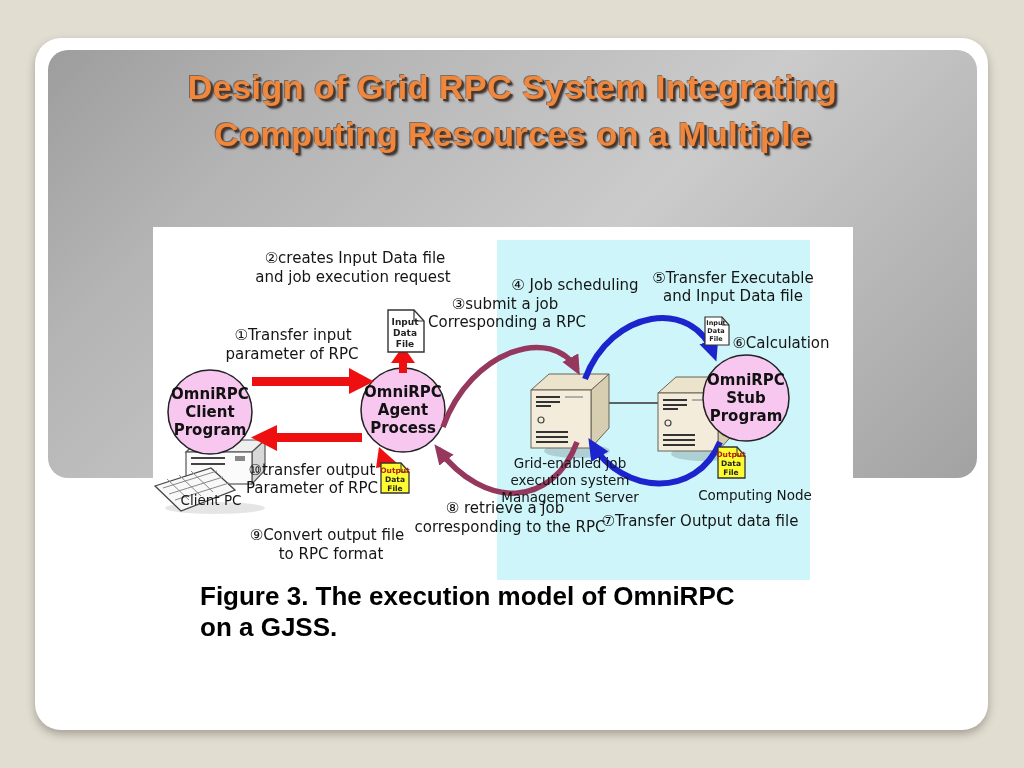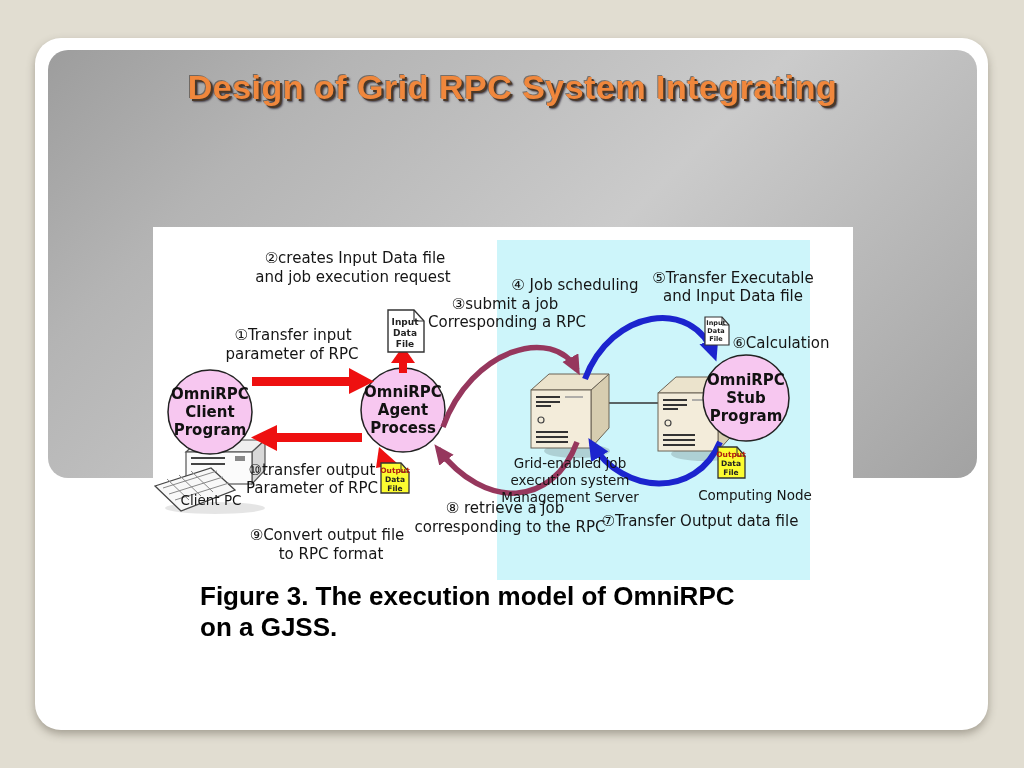--- a/index.html
+++ b/index.html
@@ -38,20 +38,21 @@
   .cap{font-size:26px;font-weight:bold;fill:#000;font-family:"Liberation Sans",sans-serif;}
 </style>
 </head>
 <body>
 
 <div class="stage">
   <div class="card">
     <div class="gray-panel">
       <div class="title">
         <div>Design of Grid RPC System Integrating</div>
+        <div>Computing Resources on a Multiple</div>
       </div>
 
       <div class="figure">
         <svg width="700" height="425" viewBox="0 0 700 425">
           <defs>
             <marker id="mMaroon" markerUnits="userSpaceOnUse" markerWidth="22" markerHeight="20" refX="14" refY="9" orient="auto">
               <polygon points="0,0 20,9 0,18" fill="#96375D"></polygon>
             </marker>
             <marker id="mBlue" markerUnits="userSpaceOnUse" markerWidth="24" markerHeight="22" refX="15" refY="10" orient="auto">
               <polygon points="0,0 22,10 0,20" fill="#1C24CE"></polygon>

